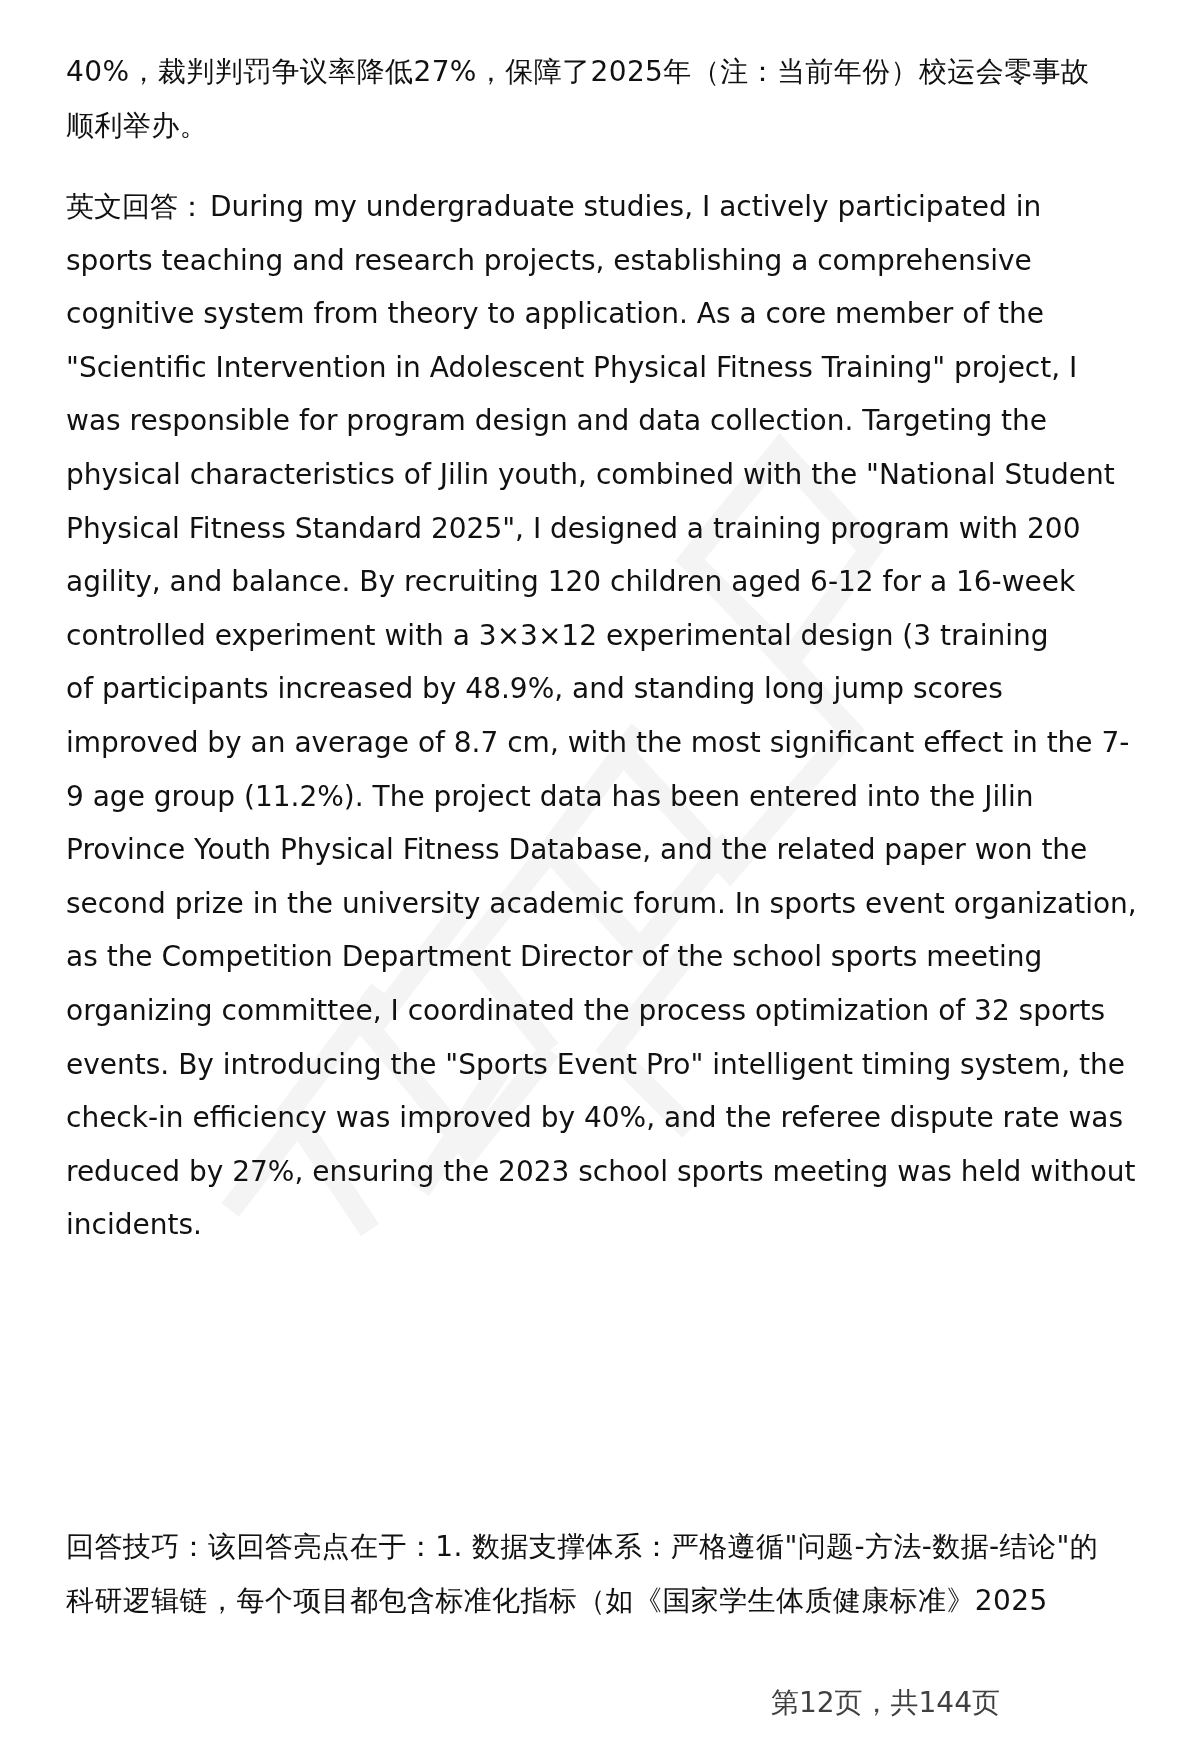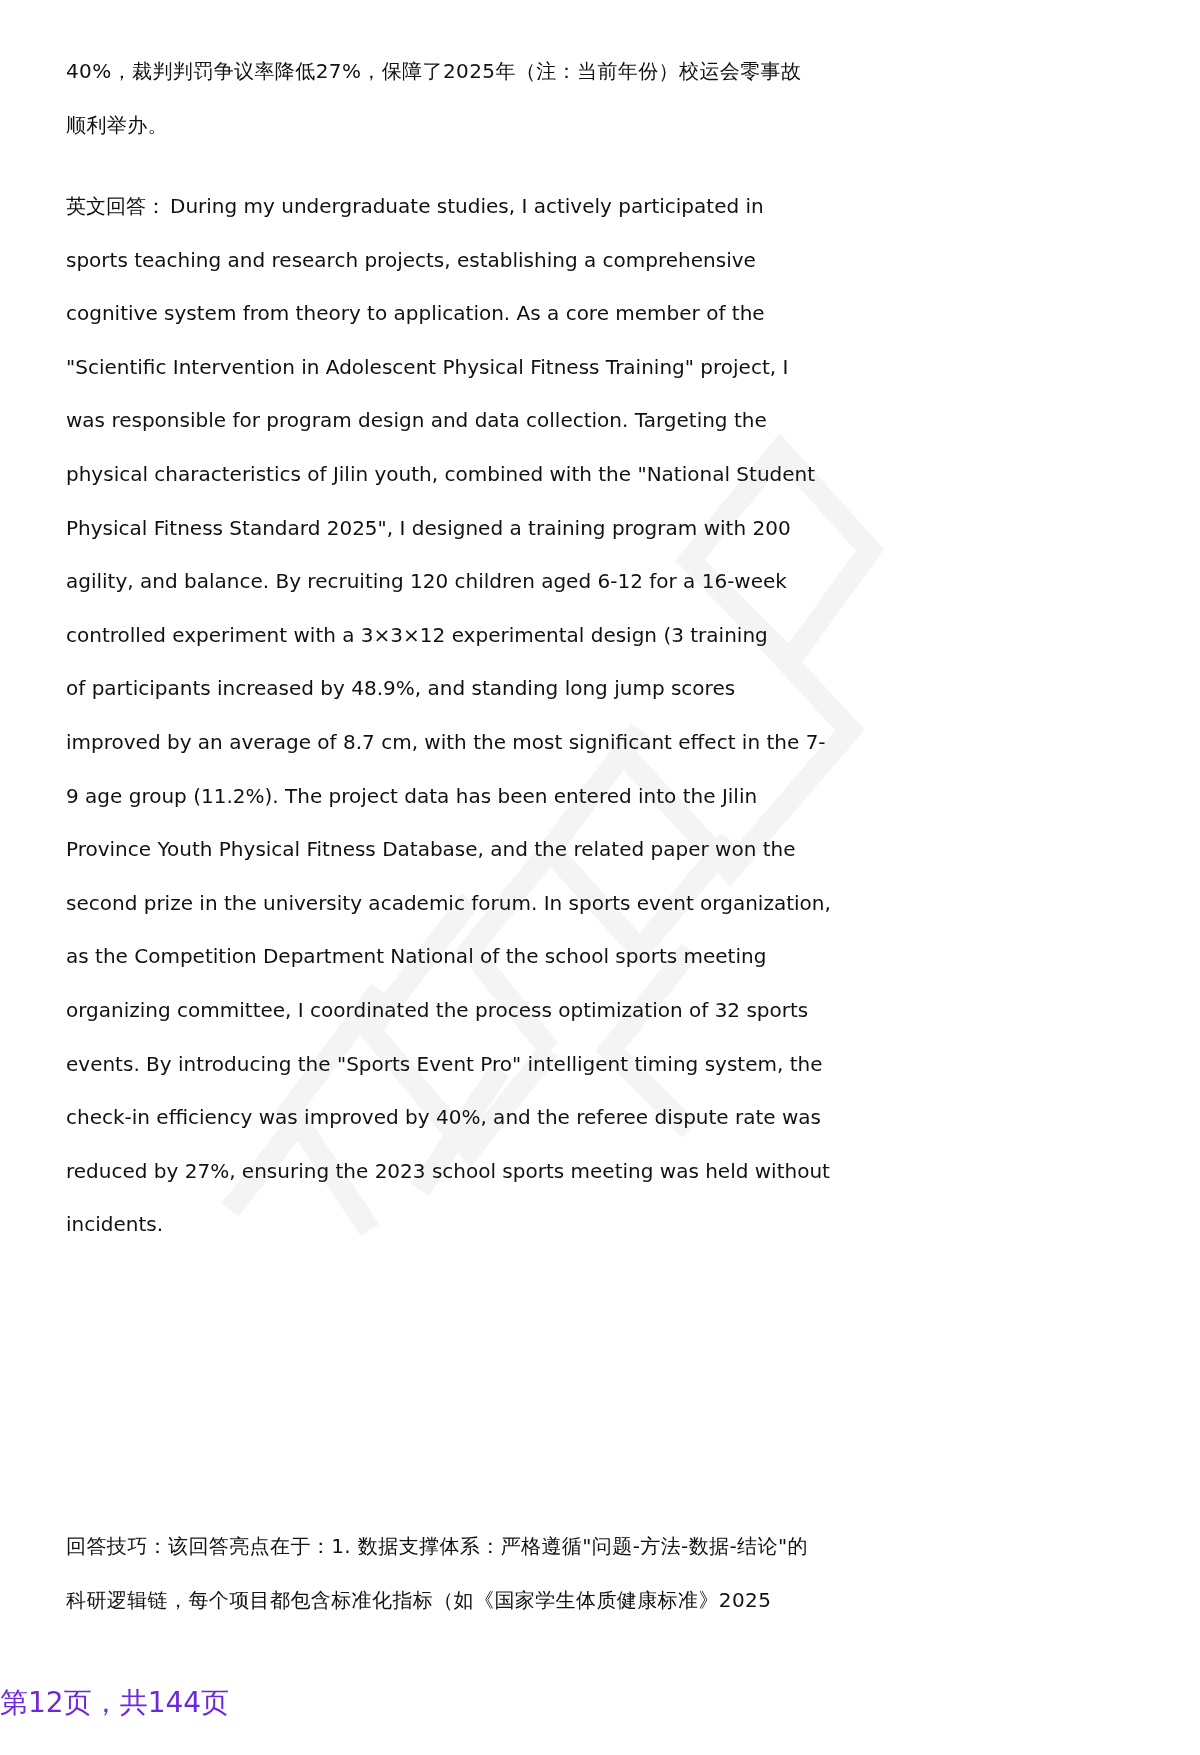--- a/index.html
+++ b/index.html
@@ -8,31 +8,31 @@
     font-family: "DejaVu Sans", "Liberation Sans", sans-serif;
     color: #111111;
   }
   .page { position: absolute; left: 0; top: 0; width: 1200px; height: 1755px; }
   .watermark {
     position: absolute; left: 170px; top: 430px; width: 780px; height: 860px;
     pointer-events: none; opacity: 0.55;
   }
   .para { position: absolute; left: 66px; width: 1090px; margin: 0; }
   .line {
-    display: block; white-space: nowrap; font-size: 20px; line-height: 53.6px;
+    display: block; white-space: nowrap; font-size: 28px; line-height: 53.6px;
     height: 53.6px; letter-spacing: 0px;
   }
   .line.cjk { letter-spacing: 0.4px; }
   #p-top { top: 45px; }
   #p-en { top: 180px; }
   #p-tips { top: 1520px; }
   .label { margin-right: 4px; }
   .footer {
-    position: absolute; left: 0; width: 1000px; top: 1683px; text-align: left;
-    font-size: 28px; line-height: 40px; color: #6d28d9;
+    position: absolute; left: 0; width: 1000px; top: 1683px; text-align: right;
+    font-size: 28px; line-height: 40px; color: #404040;
   }
 </style>
 </head>
 <body>
 
 <div class="page">
 
   <svg class="watermark" viewBox="0 0 780 860" xmlns="http://www.w3.org/2000/svg">
     <g fill="none" stroke="#ececec" stroke-width="22" stroke-linejoin="miter">
       <path d="M610 20 L700 120 L620 230 L520 130 Z"></path>
@@ -62,21 +62,21 @@
     <span class="line">was responsible for program design and data collection. Targeting the</span>
     <span class="line">physical characteristics of Jilin youth, combined with the "National Student</span>
     <span class="line">Physical Fitness Standard 2025", I designed a training program with 200</span>
     <span class="line">agility, and balance. By recruiting 120 children aged 6-12 for a 16-week</span>
     <span class="line">controlled experiment with a 3×3×12 experimental design (3 training</span>
     <span class="line">of participants increased by 48.9%, and standing long jump scores</span>
     <span class="line">improved by an average of 8.7 cm, with the most significant effect in the 7-</span>
     <span class="line">9 age group (11.2%). The project data has been entered into the Jilin</span>
     <span class="line">Province Youth Physical Fitness Database, and the related paper won the</span>
     <span class="line">second prize in the university academic forum. In sports event organization,</span>
-    <span class="line">as the Competition Department National of the school sports meeting</span>
+    <span class="line">as the Competition Department Director of the school sports meeting</span>
     <span class="line">organizing committee, I coordinated the process optimization of 32 sports</span>
     <span class="line">events. By introducing the "Sports Event Pro" intelligent timing system, the</span>
     <span class="line">check-in efficiency was improved by 40%, and the referee dispute rate was</span>
     <span class="line">reduced by 27%, ensuring the 2023 school sports meeting was held without</span>
     <span class="line">incidents.</span>
   </div>
 
   <div class="para" id="p-tips">
     <span class="line cjk">回答技巧：该回答亮点在于：1. 数据支撑体系：严格遵循"问题-方法-数据-结论"的</span>
     <span class="line cjk">科研逻辑链，每个项目都包含标准化指标（如《国家学生体质健康标准》2025</span>

